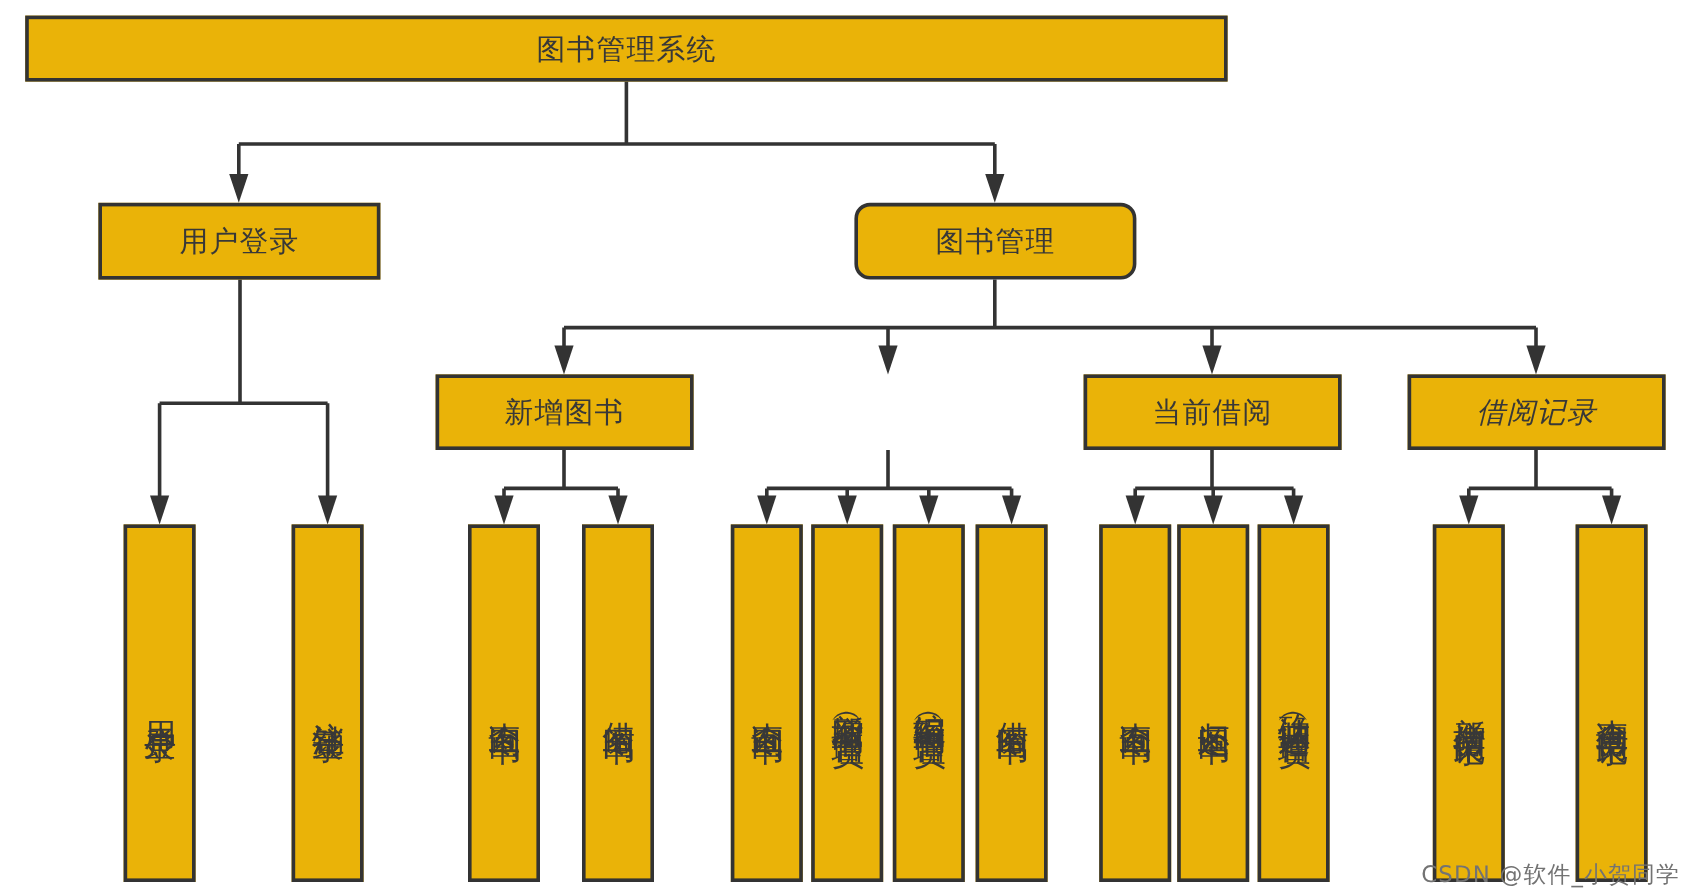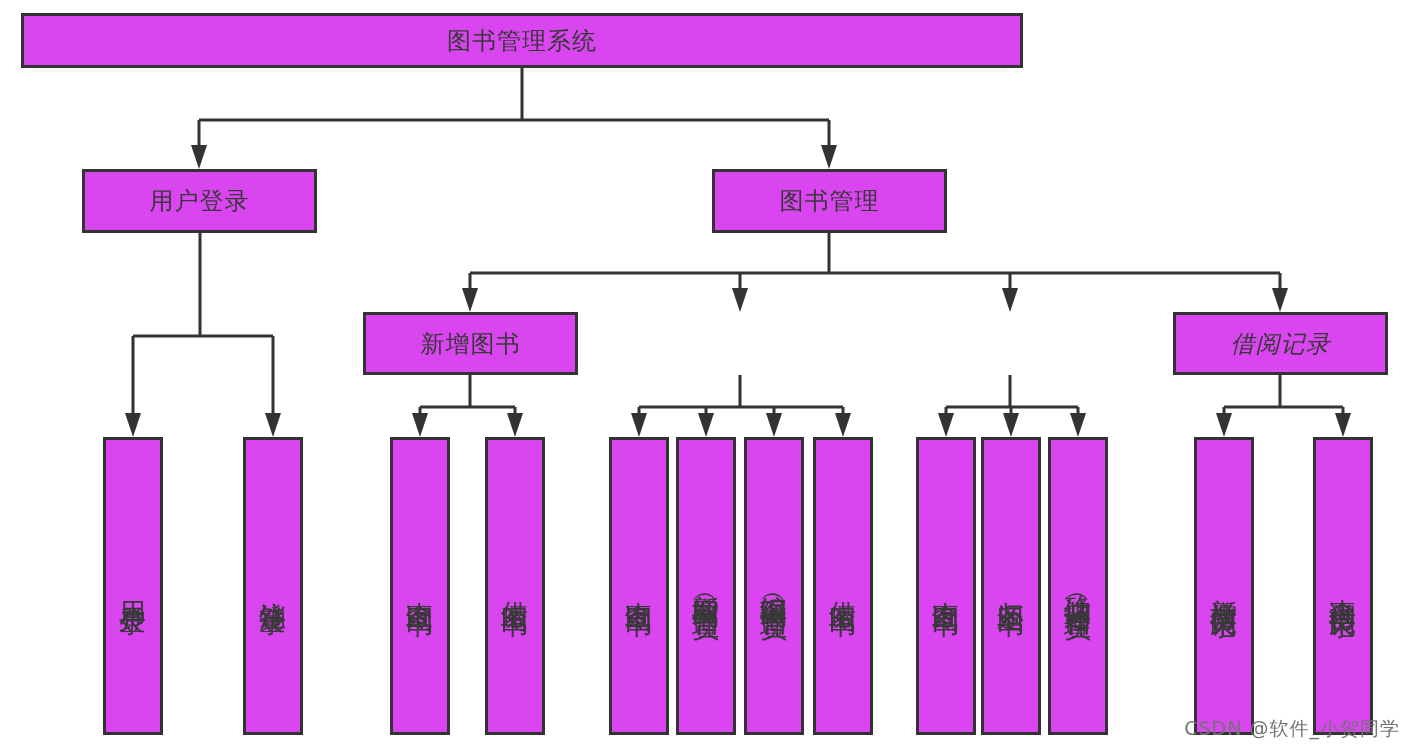--- a/index.html
+++ b/index.html
@@ -4,34 +4,34 @@
 <style>
   * { margin:0; padding:0; box-sizing:border-box; }
   html,body { background:#ffffff; }
   .canvas {
     position:relative; width:1405px; height:747px; background:#ffffff;
     font-family:"DejaVu Sans","Liberation Sans",sans-serif; color:#383838;
     overflow:hidden;
   }
   svg.wires { position:absolute; left:0; top:0; width:1405px; height:747px; }
   .node {
-    position:absolute; background:#d946ef; border:3px solid #333333;
+    position:absolute; background:#eab308; border:3px solid #333333;
     display:flex; align-items:center; justify-content:center;
     text-align:left; color:#383838;
   }
   .h-node { font-size:24px; letter-spacing:1px; }
   .v-node {
     writing-mode:vertical-rl; text-orientation:mixed;
     font-size:27px; letter-spacing:3px; line-height:1;
     width:60px; top:437px; height:298px;
   }
   
   #n-root    { left:21px;  top:13px;  width:1002px; height:55px; }
   #n-login   { left:82px;  top:169px; width:235px;  height:64px; }
-  #n-mgmt    { left:712px; top:169px; width:235px;  height:64px; }
+  #n-mgmt    { left:712px; top:169px; width:235px;  height:64px;border-radius:13px; }
   #n-recom   { left:363px; top:312px; width:215px;  height:63px; }
   #n-borrow  { left:633px; top:312px; width:215px;  height:63px; }
   #n-current { left:903px; top:312px; width:215px;  height:63px; }
   #n-record  { left:1173px;top:312px; width:215px;  height:63px;font-style:italic; }
   
   #l-userlogin   { left:103px;  }
   #l-logout      { left:243px;  }
   #l-query-rec   { left:390px;  }
   #l-borrow-rec  { left:485px;  }
   #l-query-bor   { left:609px;  }
@@ -85,20 +85,21 @@
       <polygon points="1335,413 1351,413 1343,437"></polygon>
     </g>
   </svg>
 
   <div id="n-root" class="node h-node">图书管理系统</div>
 
   <div id="n-login" class="node h-node">用户登录</div>
   <div id="n-mgmt" class="node h-node">图书管理</div>
 
   <div id="n-recom" class="node h-node">新增图书</div>
+  <div id="n-current" class="node h-node">当前借阅</div>
   <div id="n-record" class="node h-node">借阅记录</div>
 
   <div id="l-userlogin" class="node v-node">用户登录</div>
   <div id="l-logout" class="node v-node">注销登录</div>
 
   <div id="l-query-rec" class="node v-node">查询图书</div>
   <div id="l-borrow-rec" class="node v-node">借阅图书</div>
 
   <div id="l-query-bor" class="node v-node">查询图书</div>
   <div id="l-add-book" class="node v-node">新增图书（管理员）</div>

